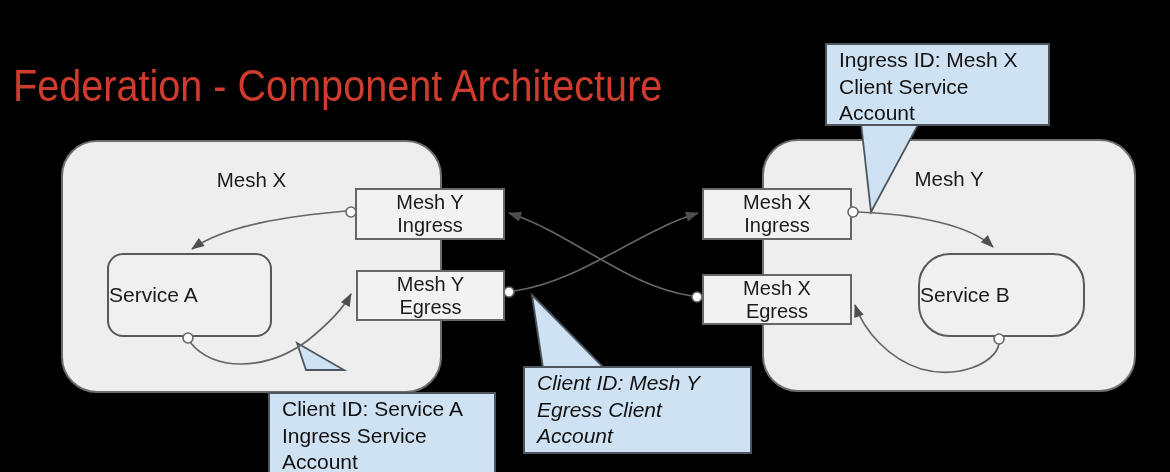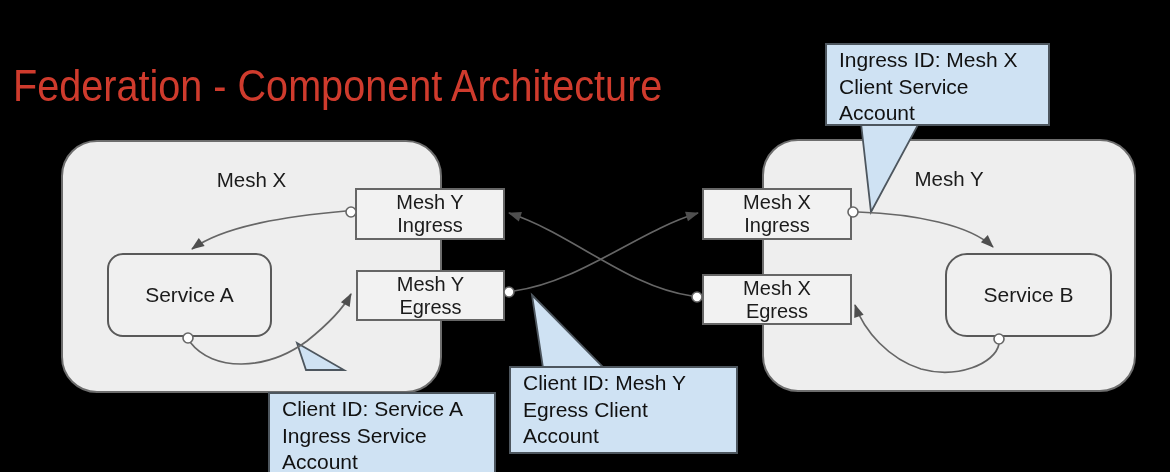--- a/index.html
+++ b/index.html
@@ -17,41 +17,41 @@
     z-index:10;
   }
   .mesh-x{left:61px;top:140px;width:377px;height:249px;}
   .mesh-y{left:762px;top:139px;width:370px;height:249px;}
   .mesh-label{
     position:absolute;top:26px;left:0;width:100%;text-align:center;
     font-size:20.5px;color:#1b1b1b;
   }
   .service{
     position:absolute;background:#f0f0f0;border:2px solid #595959;border-radius:16px;
-    display:flex;align-items:center;justify-content:center;font-size:21px;z-index:20;
+    display:flex;align-items:center;font-size:21px;z-index:20;
   }
   .service-a{left:107px;top:253px;width:161px;height:80px;}
-  .service-b{left:918px;top:253px;width:163px;height:80px;border-radius:22px;margin-left:27px;}
+  .service-b{left:918px;top:253px;width:163px;height:80px;border-radius:32px;}
   .gateway{
     position:absolute;background:#f2f2f2;border:2px solid #666666;
     display:flex;flex-direction:column;align-items:center;justify-content:center;
     font-size:20px;line-height:23px;text-align:center;z-index:20;
   }
   .gw-y-ingress{left:355px;top:188px;width:146px;height:48px;}
   .gw-y-egress {left:356px;top:270px;width:145px;height:47px;}
   .gw-x-ingress{left:702px;top:188px;width:146px;height:48px;}
   .gw-x-egress {left:702px;top:274px;width:146px;height:47px;}
   .connector-layer{position:absolute;left:0;top:0;z-index:30;}
   .callout{
     position:absolute;background:#cfe2f3;border:2px solid #4d565e;z-index:40;
     font-size:21px;line-height:26.5px;padding:2px 0 0 12px;color:#111111;
   }
   .callout-mesh-x-ingress{left:825px;top:43px;width:209px;height:77px;}
   .callout-service-a{left:268px;top:368px;width:212px;height:77px;margin-top:24px;}
-  .callout-mesh-y-egress{left:509px;top:366px;width:213px;height:82px;}
+  .callout-mesh-y-egress{left:523px;top:366px;width:213px;height:82px;font-style:italic;}
   .callout-line{white-space:nowrap;}
 </style>
 </head>
 <body>
 
 <div class="canvas">
 
   <div class="title">Federation - Component Architecture</div>
 
   <div class="mesh mesh-x">

